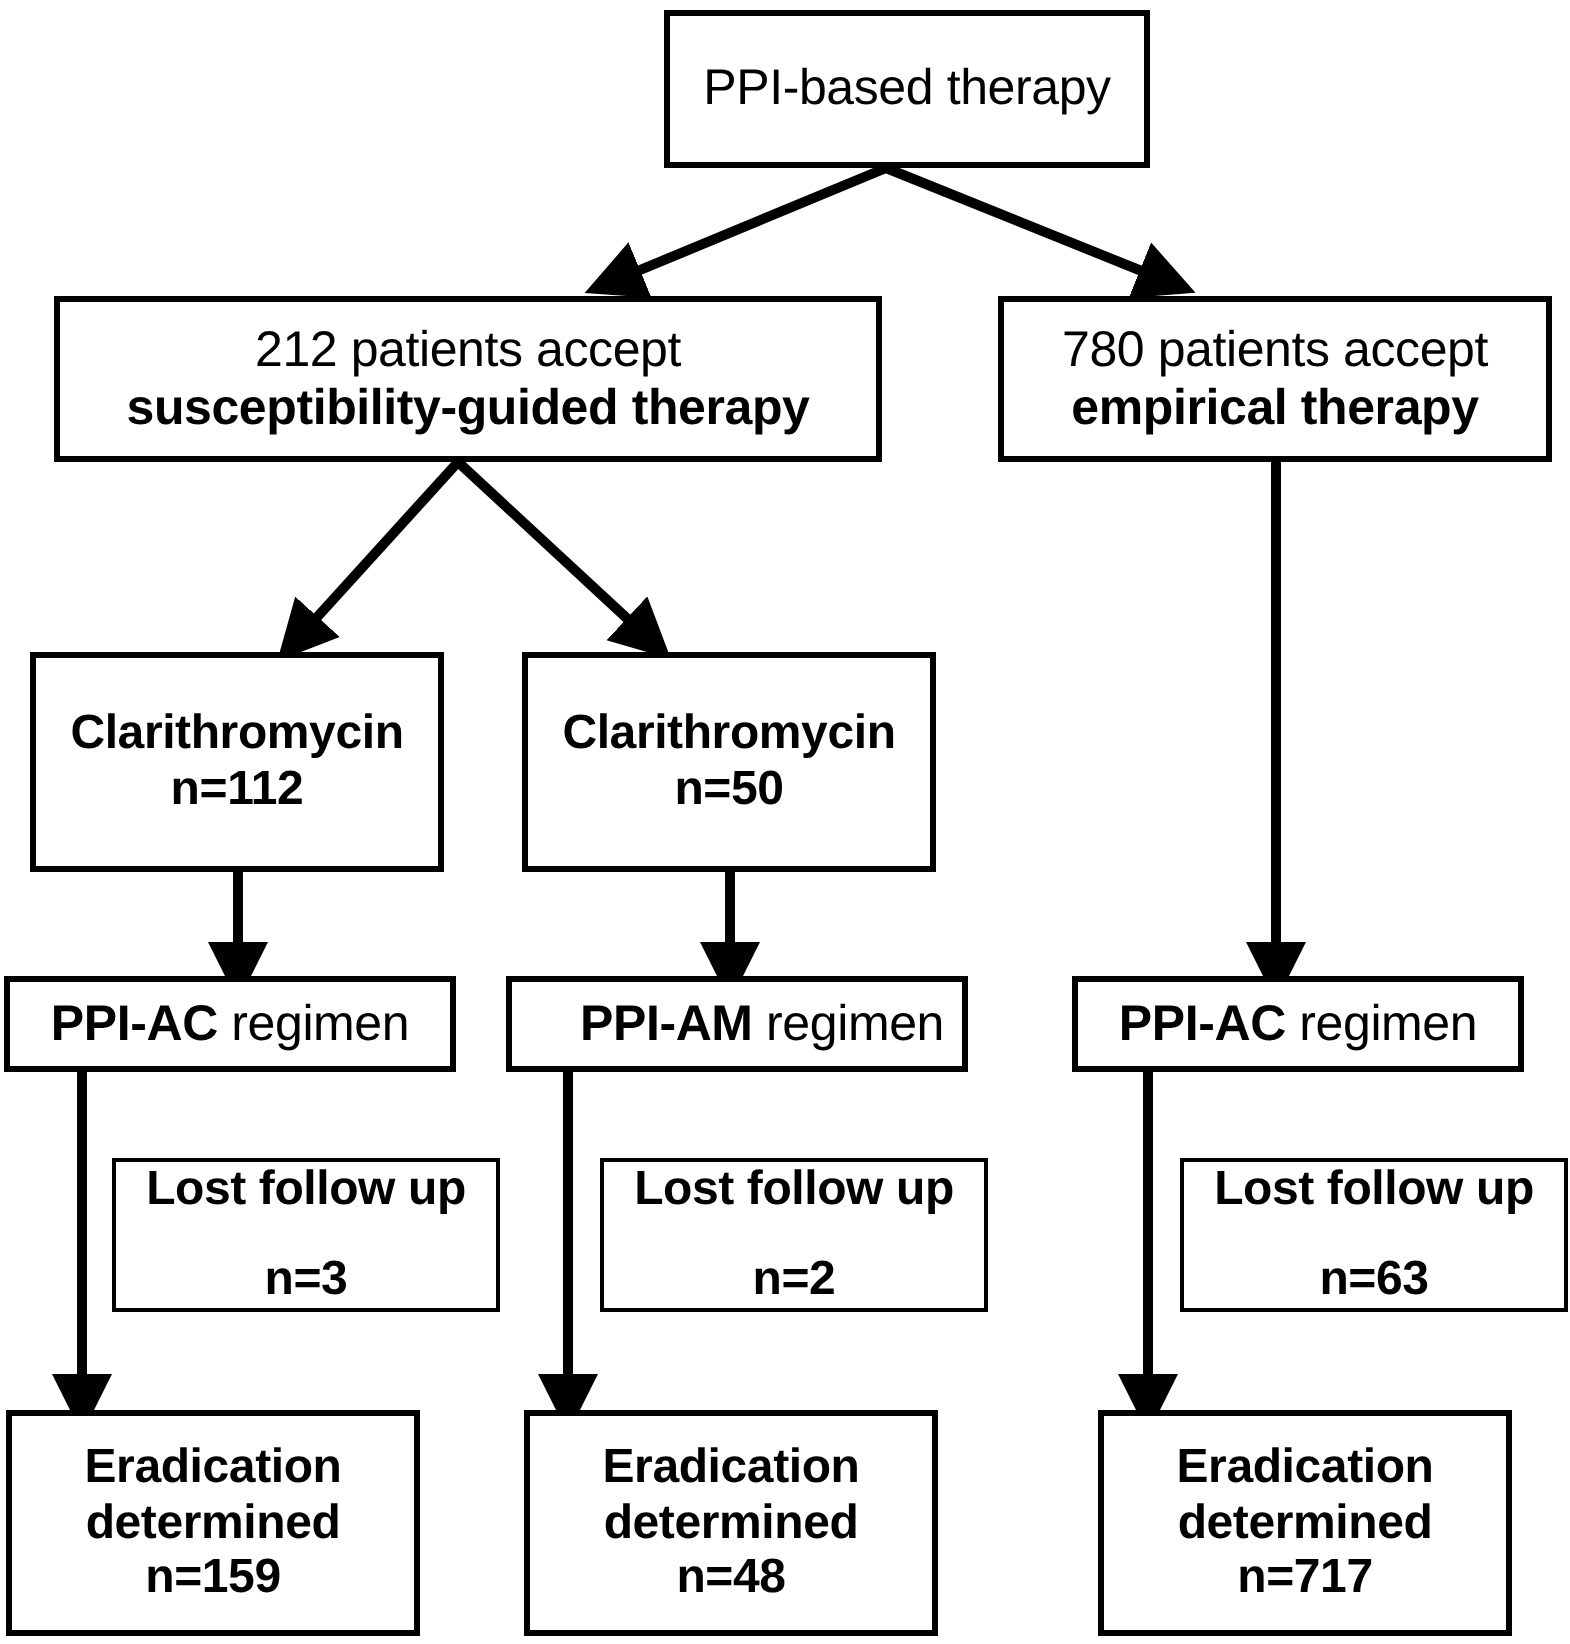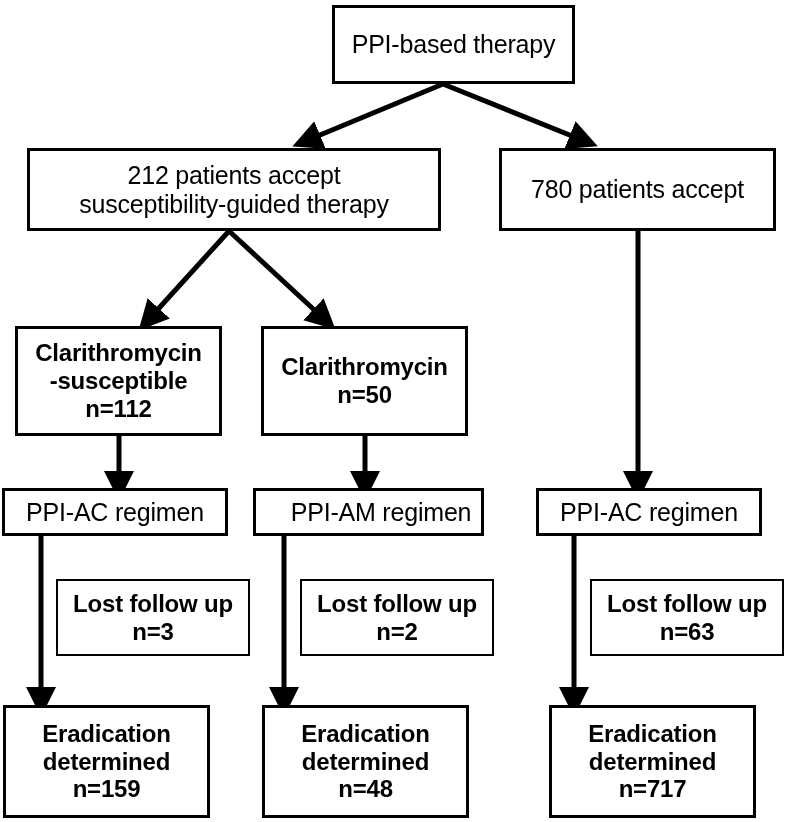--- a/index.html
+++ b/index.html
@@ -39,22 +39,22 @@
     text-align: center;
     line-height: 1.16;
     font-size: 25px;
     letter-spacing: -0.2px;
     z-index: 2;
   }
   .node .ln {
     display: block;
     white-space: nowrap;
   }
-  .node .b { font-weight: normal; text-align: center; }
-  .node.thin { border-width: 2px; }
+  .node .b { font-weight: bold; text-align: center; }
+  .node.thin { border-width: 2px; justify-content: space-between; }
   .node.sub { font-size: 24px; font-weight: bold; }
 </style>
 </head>
 <body>
 
 <div id="canvas">
 
   <svg id="arrow-layer" viewBox="0 0 785 822" xmlns="http://www.w3.org/2000/svg">
     <defs>
       <marker id="ah" markerWidth="7" markerHeight="7" refX="2.6" refY="3" orient="auto" markerUnits="strokeWidth">
@@ -82,25 +82,25 @@
     <span class="ln">PPI-based therapy</span>
   </div>
 
   <div class="node" style="left:27px; top:148px; width:414px; height:83px;">
     <span class="ln">212 patients accept</span>
     <span class="ln b">susceptibility-guided therapy</span>
   </div>
 
   <div class="node" style="left:499px; top:148px; width:277px; height:83px;">
     <span class="ln">780 patients accept</span>
+    <span class="ln b">empirical therapy</span>
   </div>
 
   <div class="node sub" style="left:15px; top:326px; width:207px; height:110px;">
     <span class="ln">Clarithromycin</span>
-    <span class="ln">-susceptible</span>
     <span class="ln">n=112</span>
   </div>
 
   <div class="node sub" style="left:261px; top:326px; width:207px; height:110px;">
     <span class="ln">Clarithromycin</span>
     <span class="ln">n=50</span>
   </div>
 
   <div class="node" style="left:2px; top:488px; width:226px; height:48px;">
     <span class="ln"><span class="b">PPI-AC</span><span> regimen</span></span>

